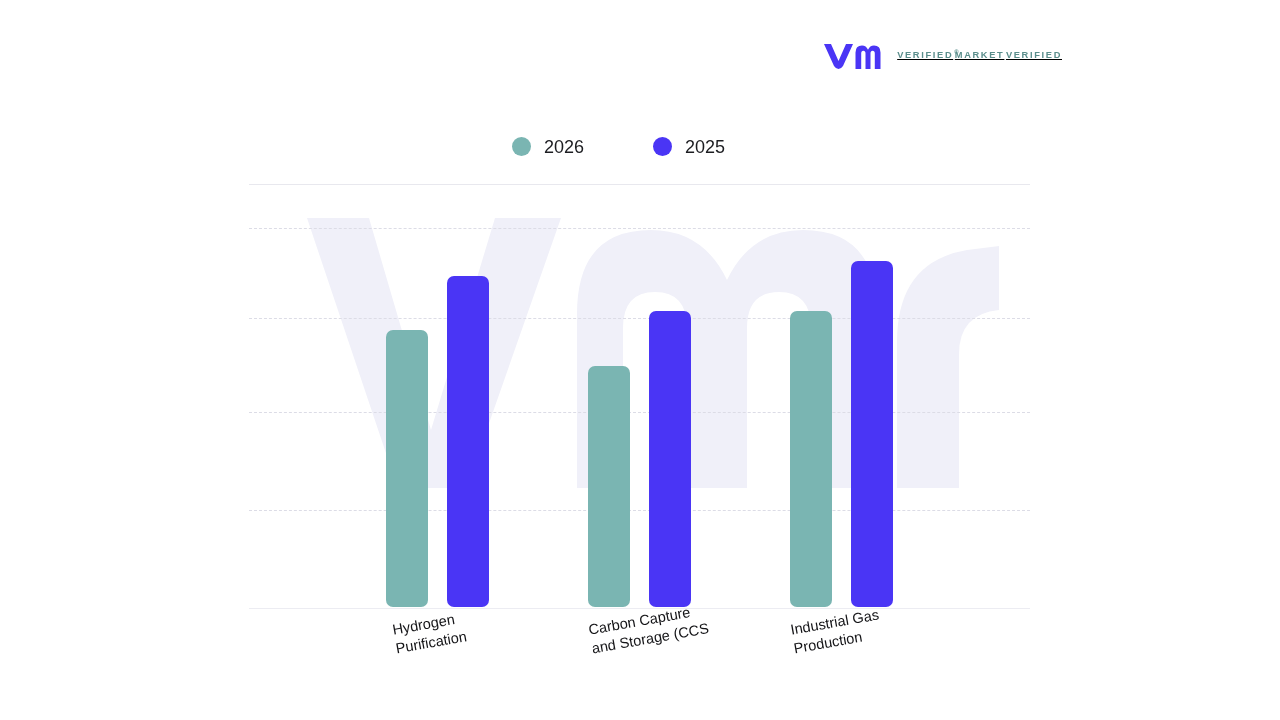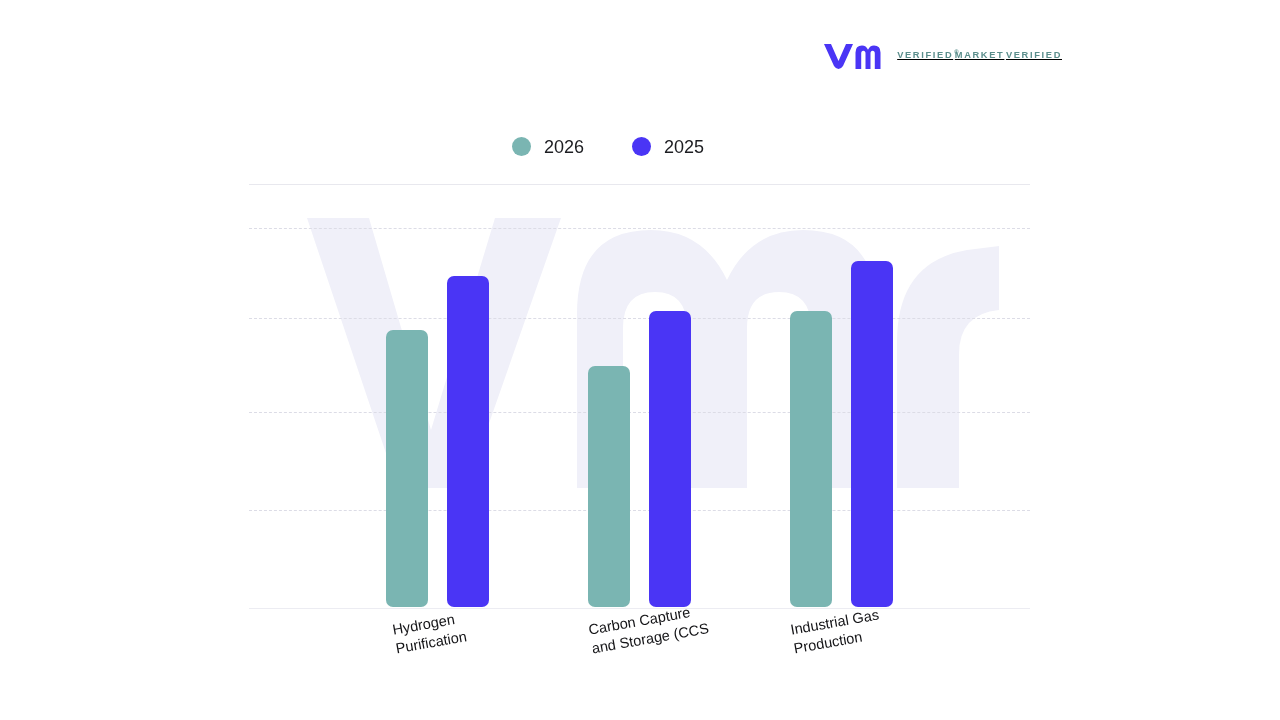--- a/index.html
+++ b/index.html
@@ -83,21 +83,21 @@
     letter-spacing: 0;
   }
 
   
   .legend {
     position: absolute;
     left: 512px;
     top: 137px;
     display: flex;
     align-items: center;
-    gap: 48px;
+    gap: 69px;
   }
   .legend-item {
     display: flex;
     align-items: center;
     gap: 13px;
   }
   .legend-swatch {
     width: 19px;
     height: 19px;
     border-radius: 50%;

